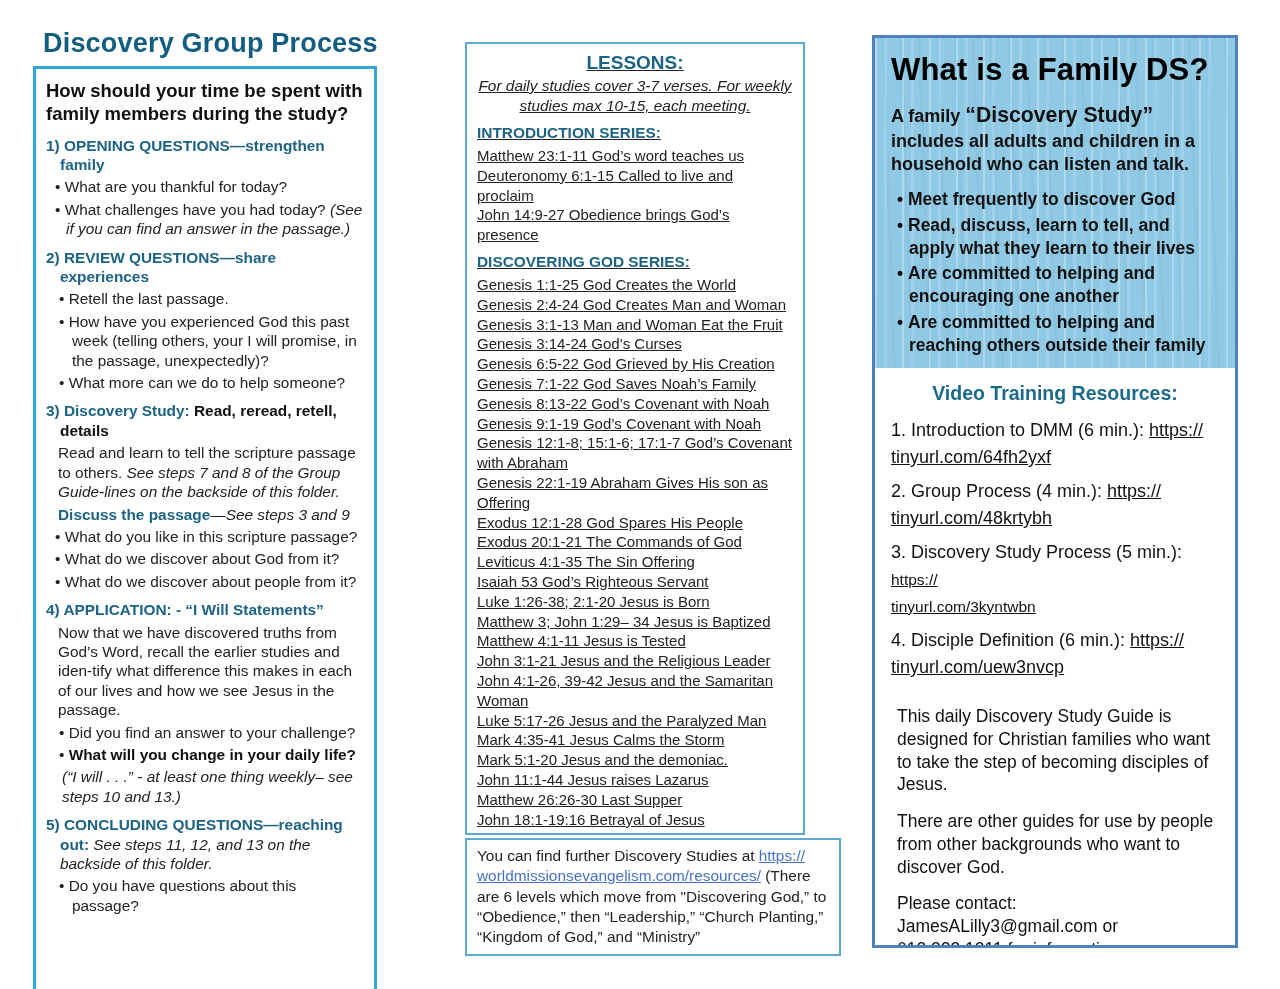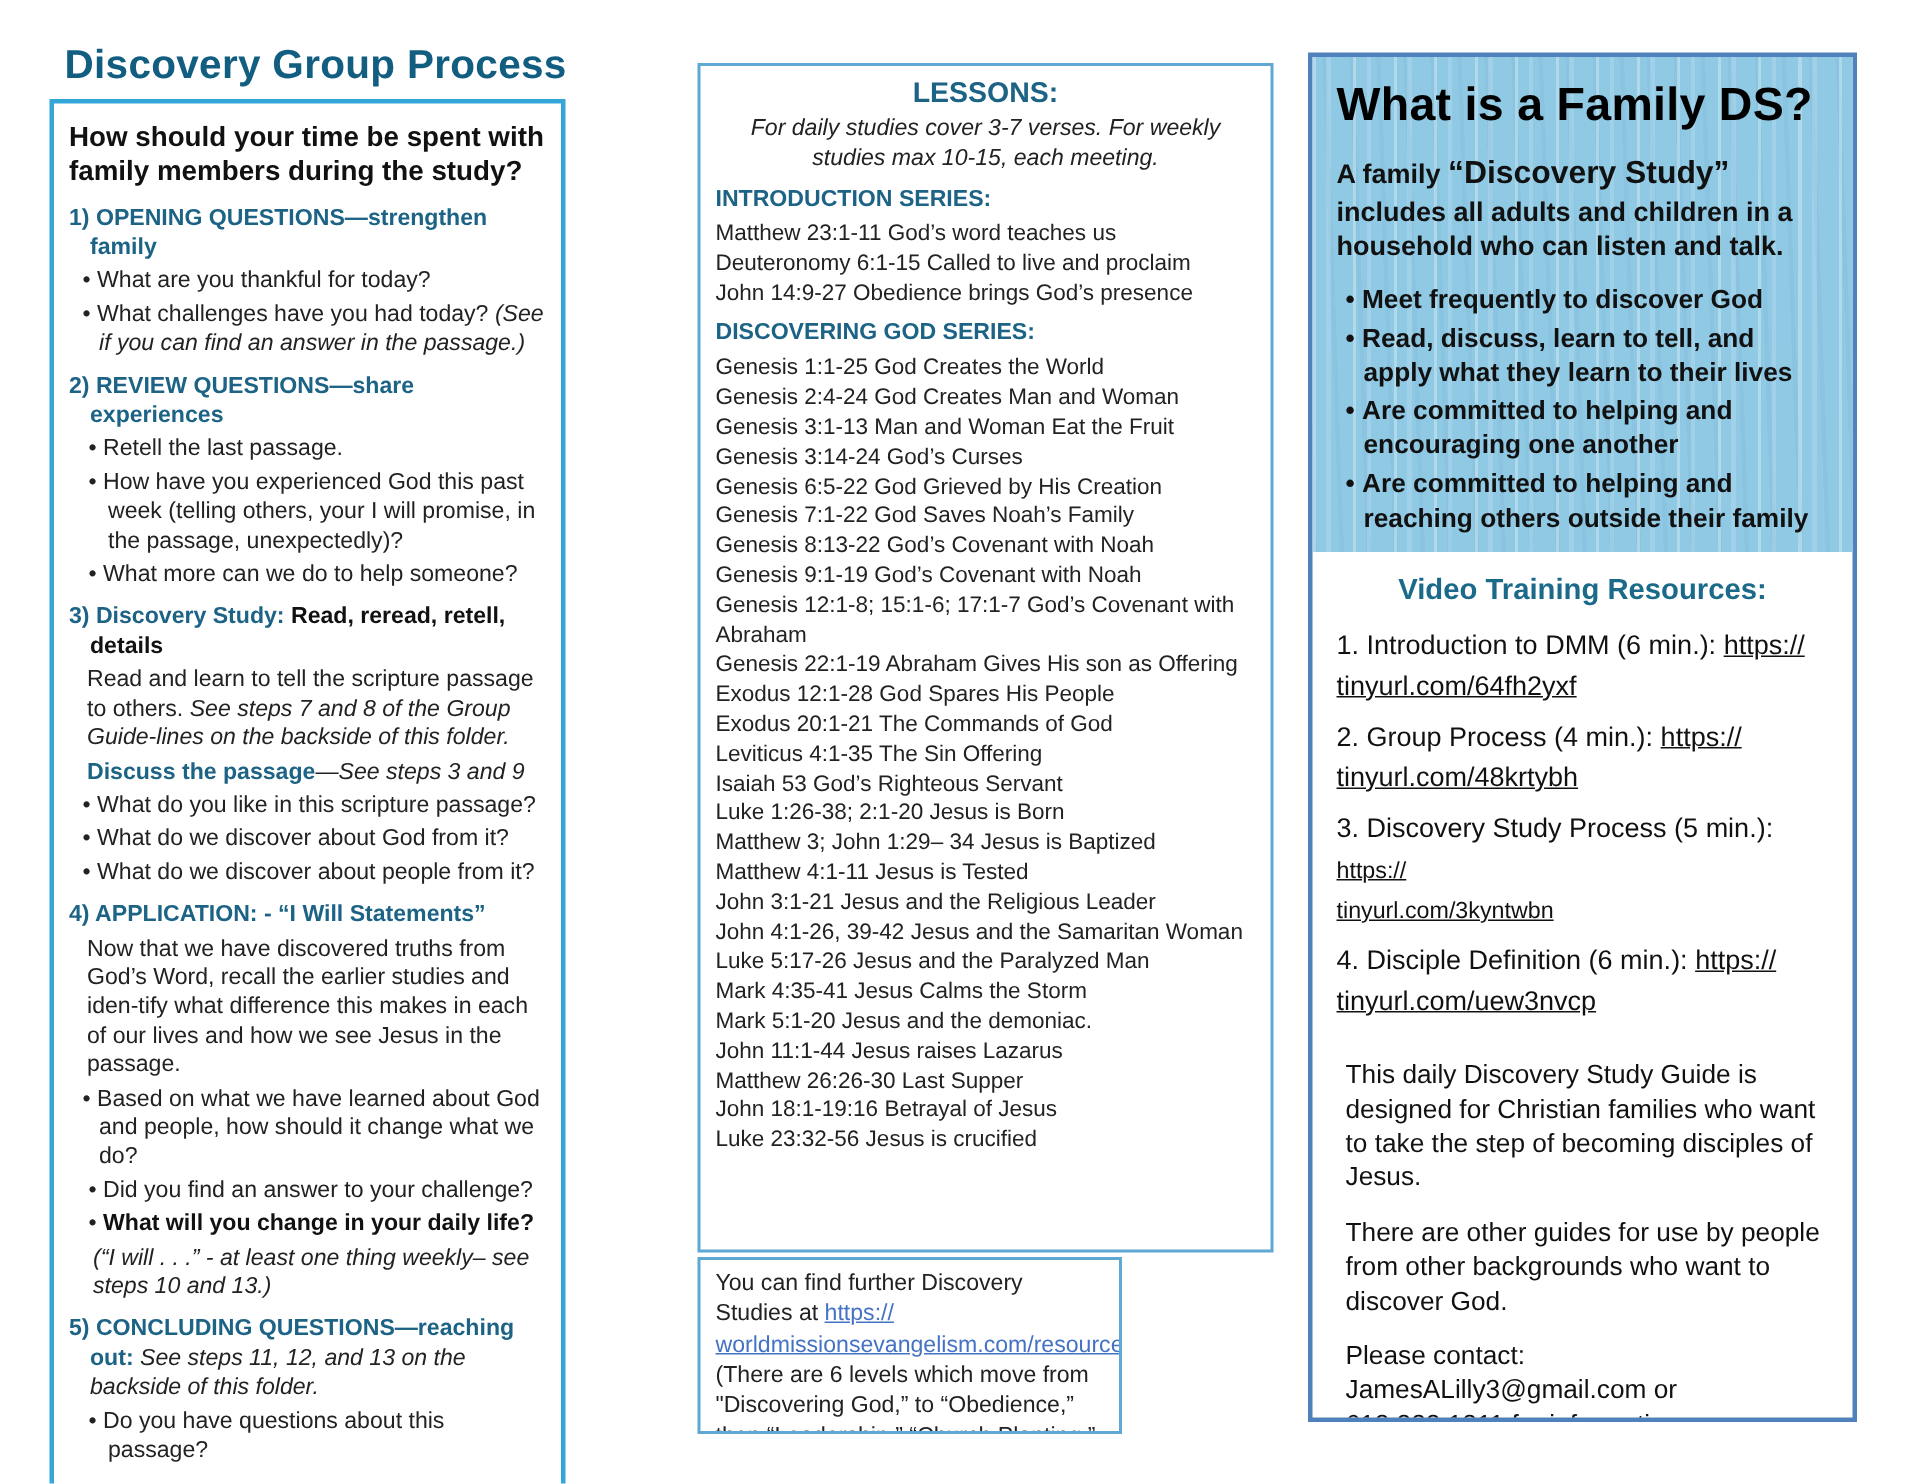--- a/index.html
+++ b/index.html
@@ -27,29 +27,29 @@
   .blk-p{padding-left:12px;}
   .blk-sh{padding-left:12px;margin:2px 0 3px 0;}
   .blk-pi{padding-left:16px;}
   .teal{color:#1c6385;font-weight:bold;}
   .it{font-style:italic;font-weight:normal;color:#222;}
   .blkb{font-weight:bold;color:#111;}
   .lg{font-size:1.18em;font-weight:bold;}
 
   
   #mid-box{
-    left:465px;top:42px;width:384px;height:793px;box-sizing:border-box;
-    border:2px solid #5fa8d3;padding:6px 10px;overflow:hidden;background:#fff;
+    left:465px;top:42px;width:340px;height:793px;box-sizing:border-box;
+    border:2px solid #5fa8d3;padding:6px 10px;overflow:hidden;background:#fff;text-decoration:underline;
   }
   .les-title{text-align:center;color:#1c6385;font-weight:bold;font-size:19px;margin:2px 0 2px 0;}
   .les-note{text-align:center;font-style:italic;font-size:15.4px;line-height:1.3;margin-bottom:6px;color:#222;}
   .series-h{color:#1c6385;font-weight:bold;font-size:15.4px;margin:8px 0 4px 0;}
   .scripture{font-size:15px;line-height:19.8px;color:#222;}
   #mid-foot{
-    left:465px;top:838px;width:283px;height:118px;box-sizing:border-box;
+    left:465px;top:838px;width:376px;height:118px;box-sizing:border-box;
     border:2px solid #5fa8d3;padding:6px 10px;overflow:hidden;background:#fff;
     font-size:15.4px;line-height:1.32;color:#222;
   }
   .blue-link{color:#4472c4;text-decoration:underline;cursor:pointer;}
 
   
   #right-panel{
     left:872px;top:35px;width:366px;height:913px;box-sizing:border-box;
     border:3px solid #4f81bd;background:#fff;overflow:hidden;
   }
@@ -88,21 +88,20 @@
       <div class="blk-b2"><span>How have you experienced God this past week (telling others, your I will promise, in the passage, unexpectedly)?</span></div>
       <div class="blk-b2"><span>What more can we do to help someone?</span></div>
       <div class="blk-h"><span class="teal">3) Discovery Study:  </span><span class="blkb">Read, reread, retell, details</span></div>
       <div class="blk-p"><span>Read and learn to tell the scripture passage to others.  </span><span class="it">See steps 7 and 8 of the Group Guide-lines on the backside of this folder.</span></div>
       <div class="blk-sh"><span class="teal">Discuss the passage</span><span class="it">—See steps 3 and 9</span></div>
       <div class="blk-b"><span>What do you like in this scripture passage?</span></div>
       <div class="blk-b"><span>What do we discover about God from it?</span></div>
       <div class="blk-b"><span>What do we discover about people from it?</span></div>
       <div class="blk-h"><span class="teal">4) APPLICATION:  - “I Will Statements”</span></div>
       <div class="blk-p"><span>Now that we have discovered truths from God’s Word, recall the earlier studies and iden-tify what difference this makes in each of our lives and how we see Jesus in the passage.</span></div>
-      <div class="blk-b"><span>Based on what we have learned about God and people, how should it change what we do?</span></div>
       <div class="blk-b2"><span>Did you find an answer to your challenge?</span></div>
       <div class="blk-b2"><span class="blkb">What will you change in your daily life?</span></div>
       <div class="blk-pi"><span class="it">(“I will . . .” - at least one thing weekly– see steps 10 and 13.)</span></div>
       <div class="blk-h"><span class="teal">5) CONCLUDING QUESTIONS—reaching out:</span><span class="it">  See steps 11, 12, and 13 on the backside of this folder.</span></div>
       <div class="blk-b2"><span>Do you have questions about this passage?</span></div>
     </div>
 </div>
 
 <div id="mid-box" class="abs">
   <div class="les-title">LESSONS:</div>

